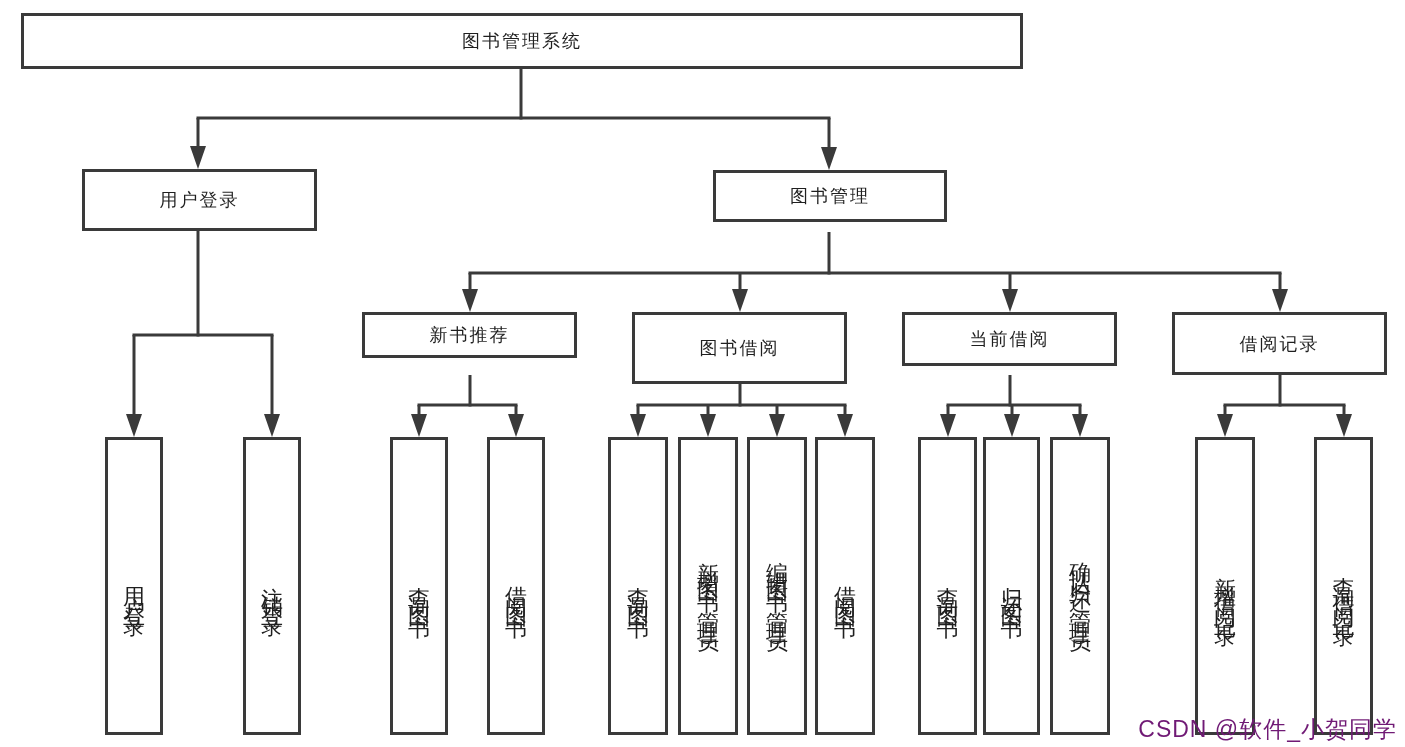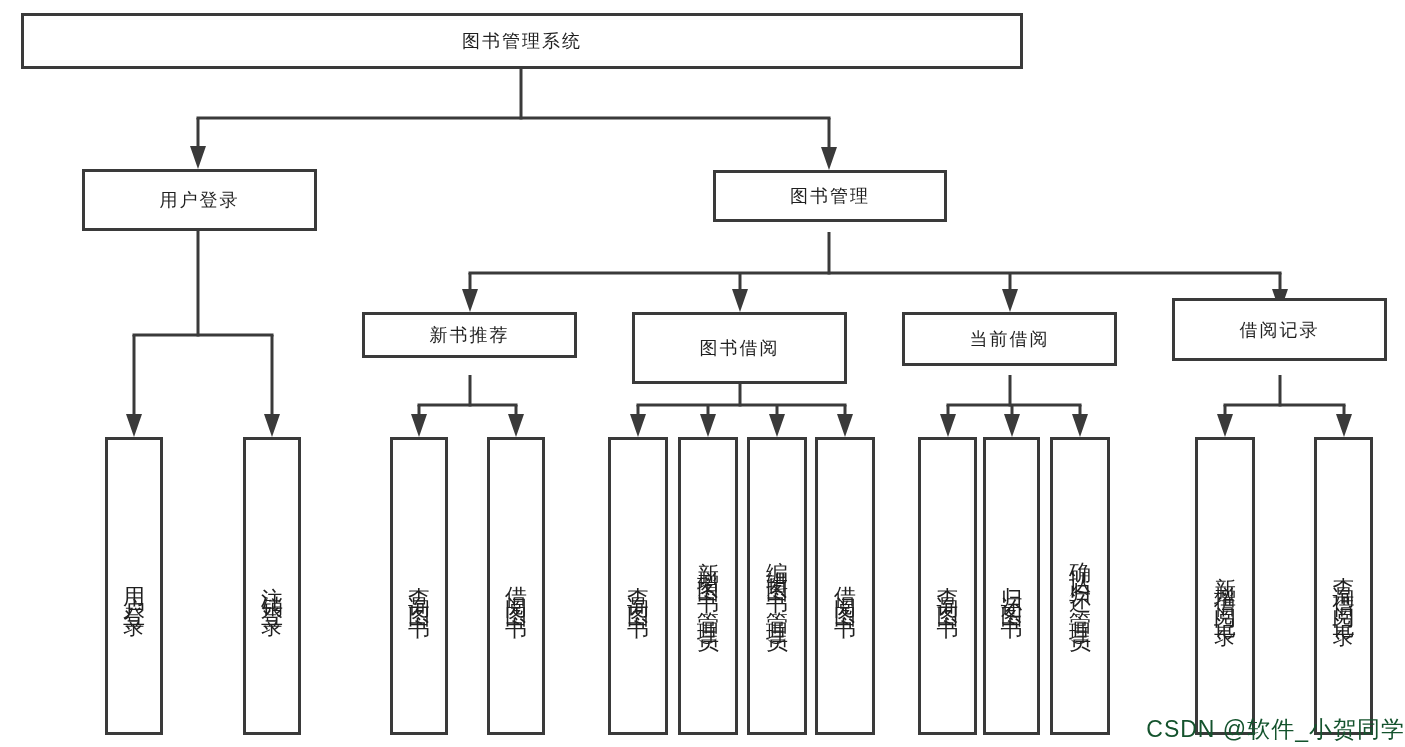--- a/index.html
+++ b/index.html
@@ -17,22 +17,22 @@
     color:#1f1f1f;
   }
   .h-box{font-size:18px;letter-spacing:2px;}
   .v-box{
     top:437px;height:298px;
     writing-mode:vertical-rl;
     font-size:22px;letter-spacing:10px;
   }
   .v-box span{margin-top:6px;}
   .watermark{
-    position:absolute;right:0;bottom:2px;
-    color:#14532d;font-size:23px;letter-spacing:1px;
+    position:absolute;right:8px;bottom:2px;
+    color:#701a75;font-size:23px;letter-spacing:1px;
     white-space:nowrap;
   }
 </style>
 </head>
 <body>
 
 <div id="stage">
 
   <svg class="connectors" width="1405" height="747" viewBox="0 0 1405 747">
     <g stroke="#3a3a3a" stroke-width="3" fill="none">
@@ -113,21 +113,21 @@
 
   <div class="box h-box" style="left:362px;top:312px;width:215px;height:46px">
     <span>新书推荐</span>
   </div>
   <div class="box h-box" style="left:632px;top:312px;width:215px;height:72px">
     <span>图书借阅</span>
   </div>
   <div class="box h-box" style="left:902px;top:312px;width:215px;height:54px">
     <span>当前借阅</span>
   </div>
-  <div class="box h-box" style="left:1172px;top:298px;width:215px;height:63px">
+  <div class="box h-box" style="left:1172px;top:312px;width:215px;height:63px">
     <span>借阅记录</span>
   </div>
 
   <div class="box v-box" style="left:105px;width:58px">
     <span>用户登录</span>
   </div>
   <div class="box v-box" style="left:243px;width:58px">
     <span>注销登录</span>
   </div>
 

